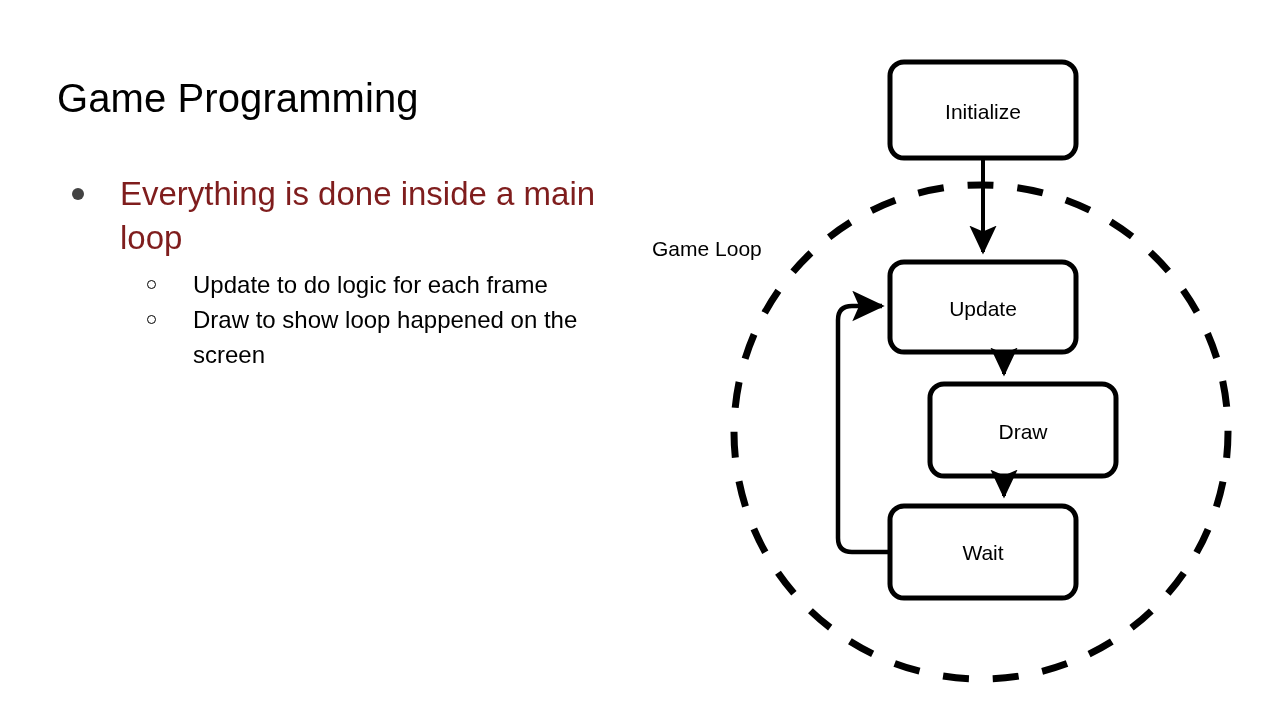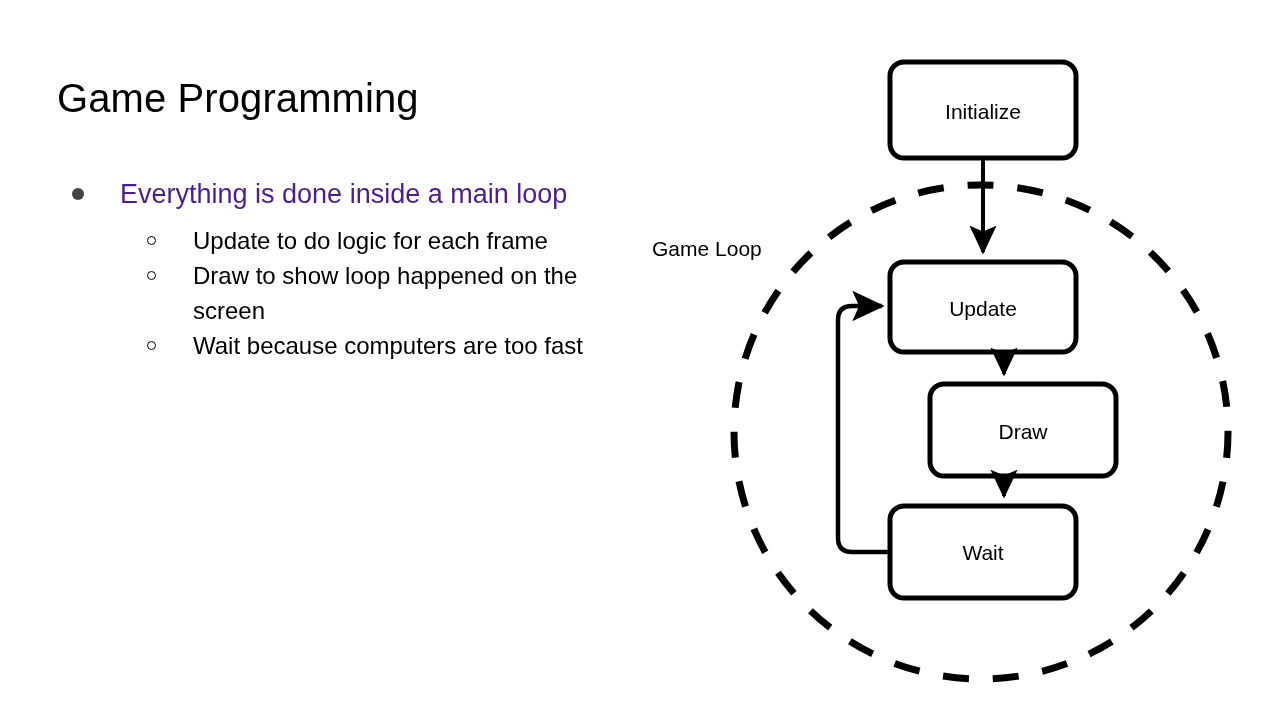--- a/index.html
+++ b/index.html
@@ -48,23 +48,23 @@
   .bullet-list {
     position: absolute;
     left: 62px;
     top: 172px;
     width: 540px;
   }
 
   .bullet-l1 {
     position: relative;
     padding-left: 58px;
-    font-size: 27px;
+    font-size: 33px;
     line-height: 44px;
-    color: #4c1d95;
+    color: #7f1d1d;
     margin: 0 0 2px 0;
   }
   .bullet-l1 .marker-filled {
     position: absolute;
     left: 10px;
     top: 16px;
     width: 12px;
     height: 12px;
     border-radius: 50%;
     background: #434343;
@@ -141,24 +141,20 @@
 
       <ul class="sub-list">
         <li class="bullet-l2">
           <span class="marker-hollow"></span>
           <span class="l2-text">Update to do logic for each frame</span>
         </li>
         <li class="bullet-l2">
           <span class="marker-hollow"></span>
           <span class="l2-text">Draw to show loop happened on the screen</span>
         </li>
-        <li class="bullet-l2">
-          <span class="marker-hollow"></span>
-          <span class="l2-text">Wait because computers are too fast</span>
-        </li>
       </ul>
 
     </div>
   </div>
 
   <div class="diagram">
     <svg width="660" height="720" viewBox="0 0 660 720" xmlns="http://www.w3.org/2000/svg">
       <defs>
         <marker id="arrowhead" markerWidth="8" markerHeight="8" refX="6.6" refY="3.4" orient="auto" markerUnits="strokeWidth">
           <path d="M 0 0 L 7.2 3.4 L 0 6.8 L 1.5 3.4 Z" fill="#000000"></path>

